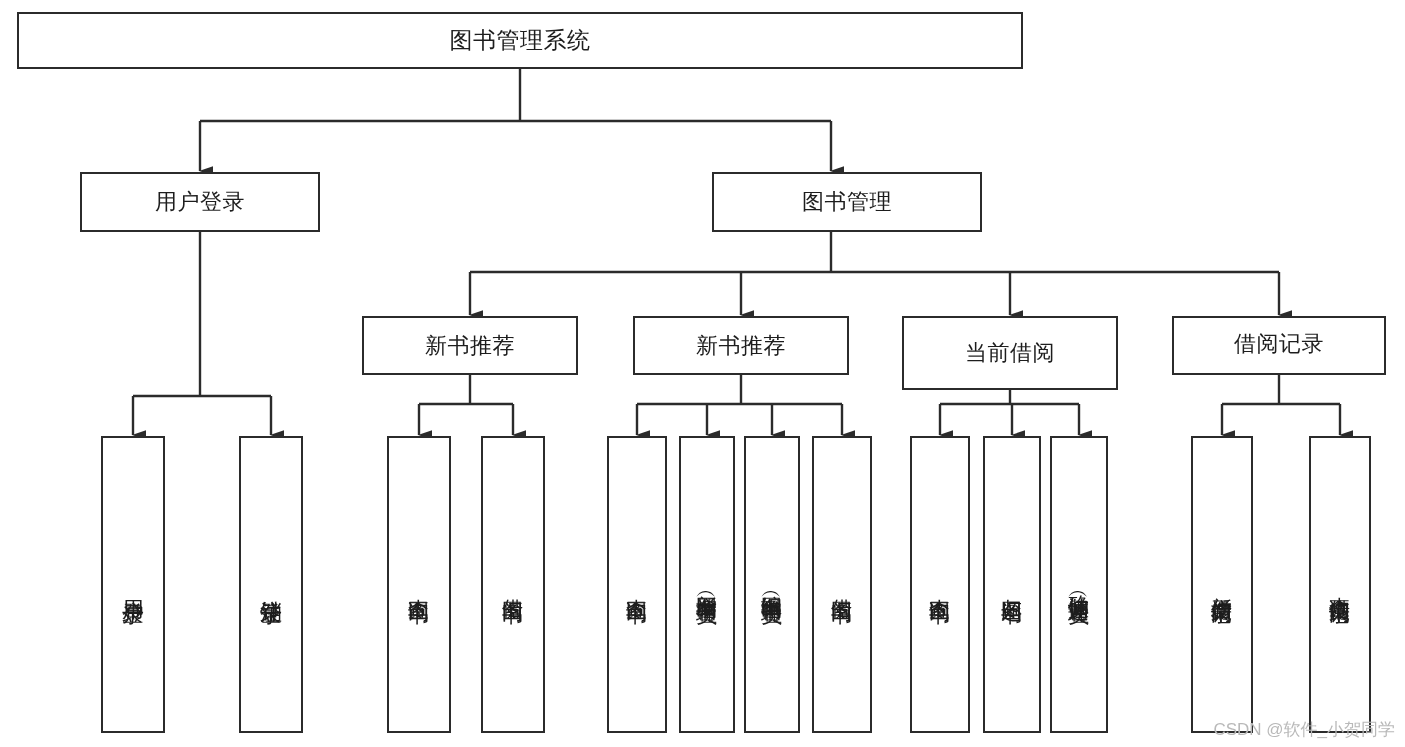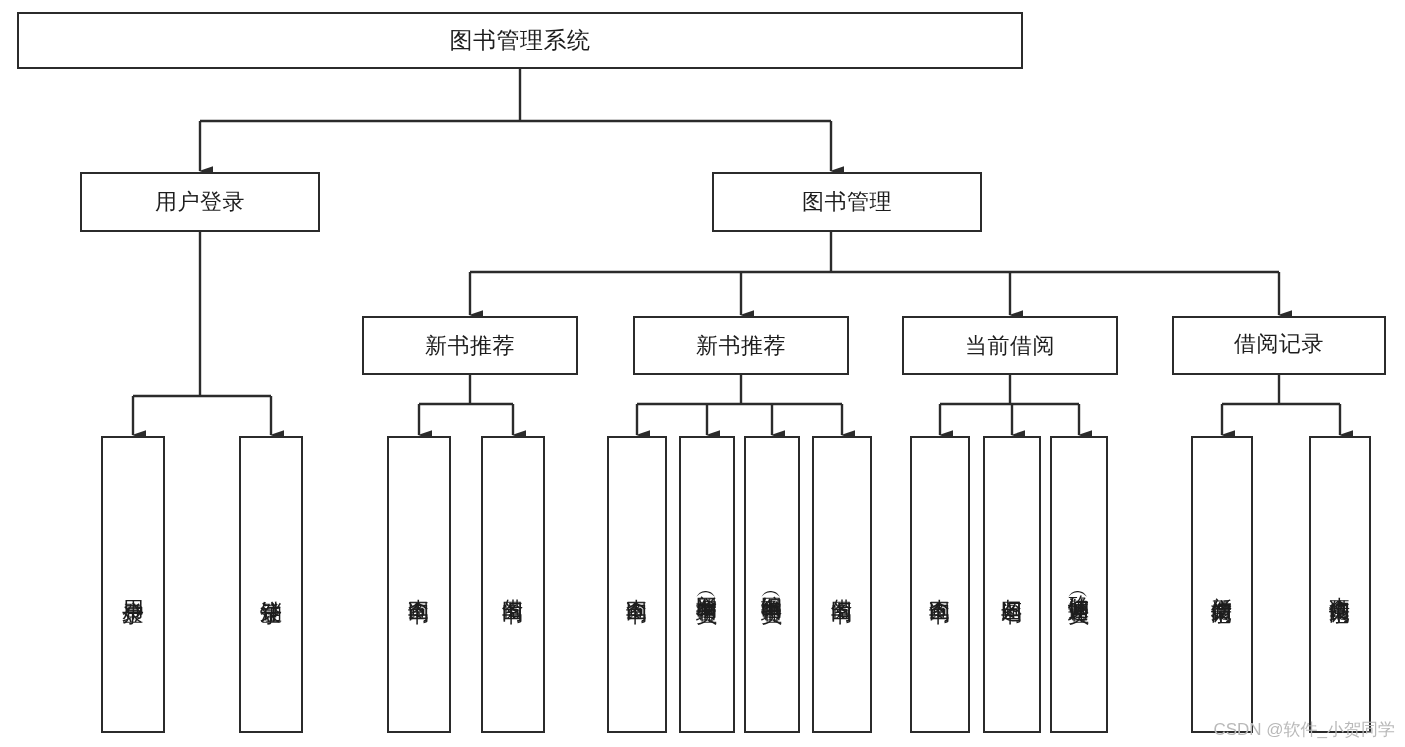--- a/index.html
+++ b/index.html
@@ -130,21 +130,21 @@
       </div>
       <div class="node vertical lvl-3" style="left: 239px; top: 436px; width: 64px; height: 297px;">
         <span class="node-label">注销登录</span>
       </div>
       <div class="node horizontal lvl-3" style="left: 362px; top: 316px; width: 216px; height: 59px;">
         <span class="node-label">新书推荐</span>
       </div>
       <div class="node horizontal lvl-3" style="left: 633px; top: 316px; width: 216px; height: 59px;">
         <span class="node-label">新书推荐</span>
       </div>
-      <div class="node horizontal lvl-3" style="left: 902px; top: 316px; width: 216px; height: 59px;">
+      <div class="node horizontal lvl-3" style="left: 902px; top: 316px; width: 216px; height: 74px;">
         <span class="node-label">当前借阅</span>
       </div>
       <div class="node horizontal lvl-3" style="left: 1172px; top: 316px; width: 214px; height: 59px; font-family: Liberation Mono, monospace;">
         <span class="node-label">借阅记录</span>
       </div>
       <div class="node vertical lvl-4" style="left: 387px; top: 436px; width: 64px; height: 297px;">
         <span class="node-label">查询图书</span>
       </div>
       <div class="node vertical lvl-4" style="left: 481px; top: 436px; width: 64px; height: 297px;">
         <span class="node-label">借阅图书</span>

